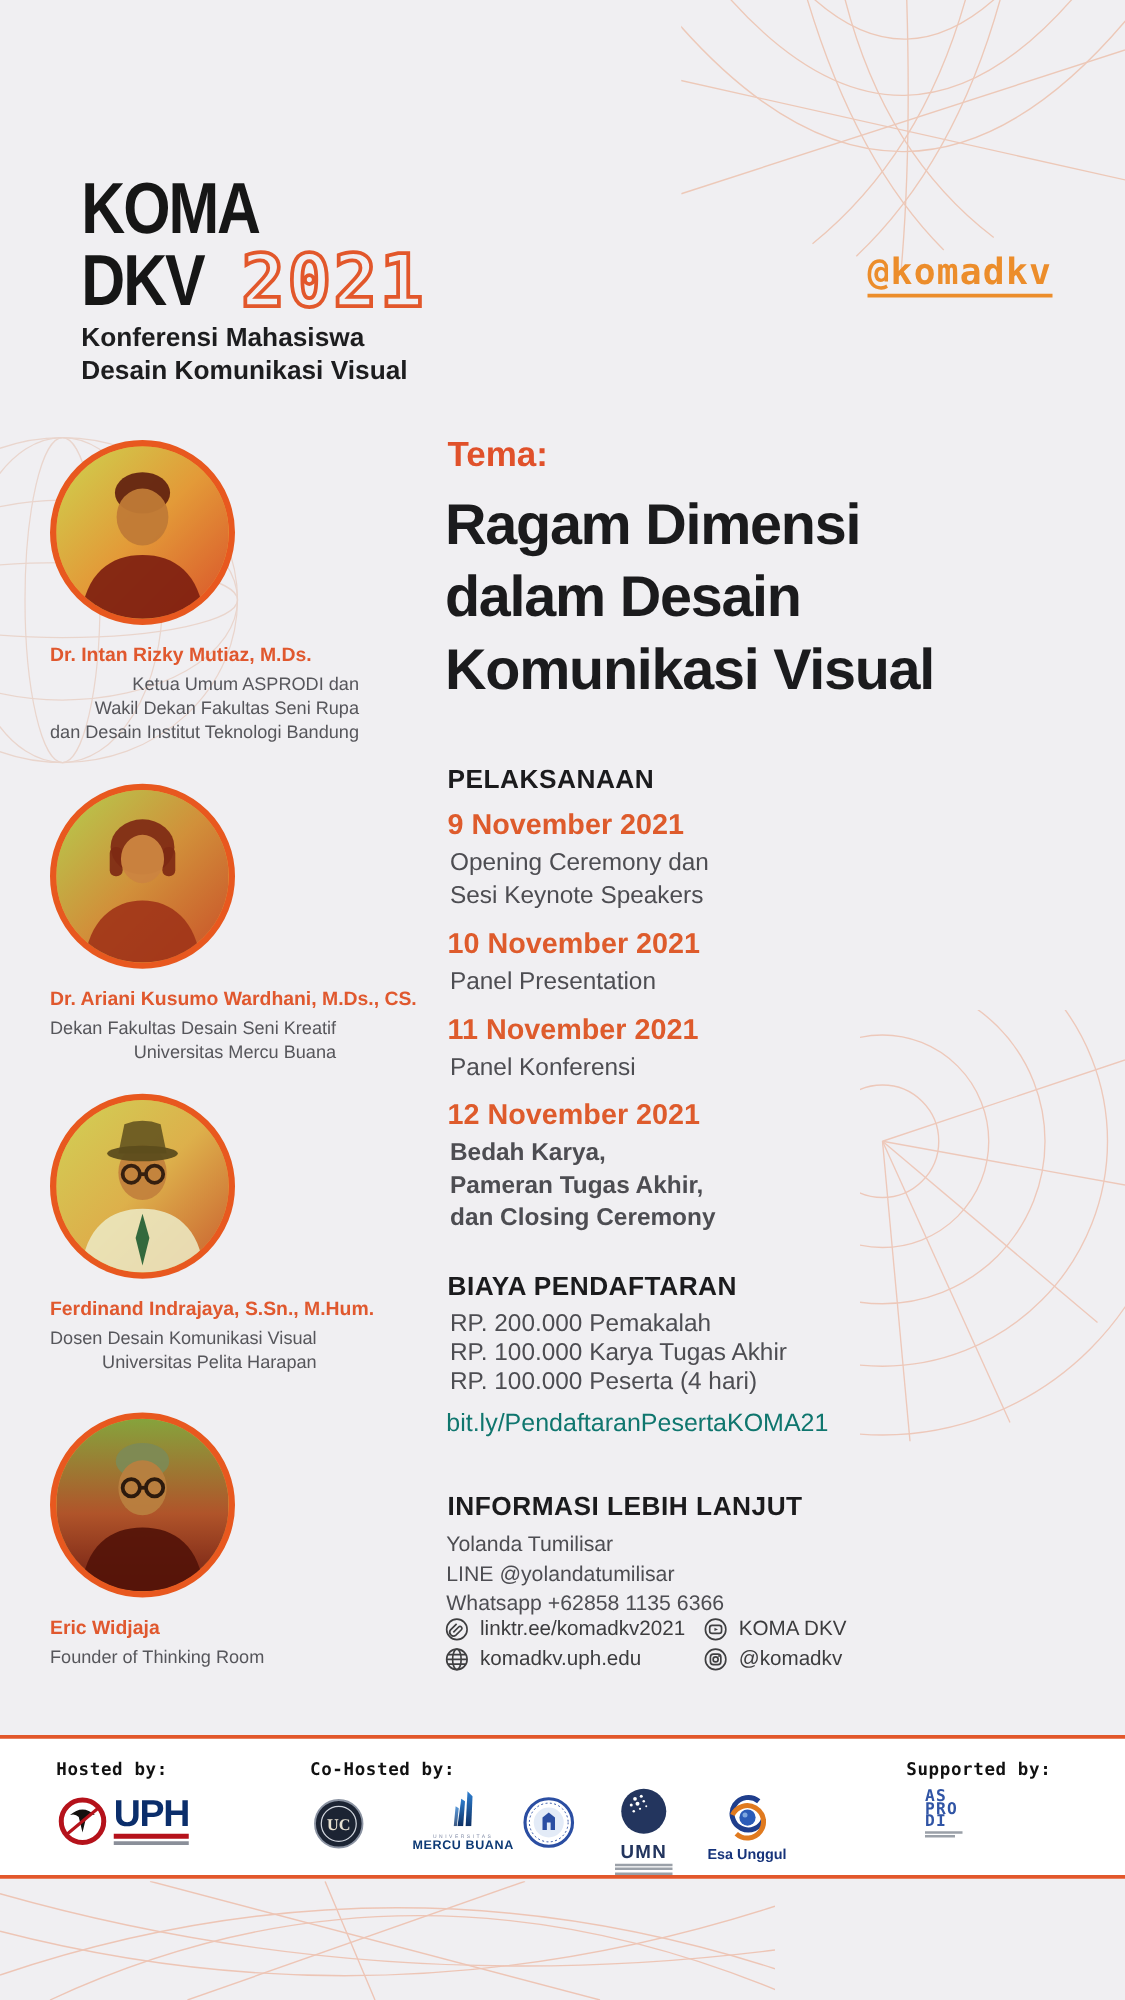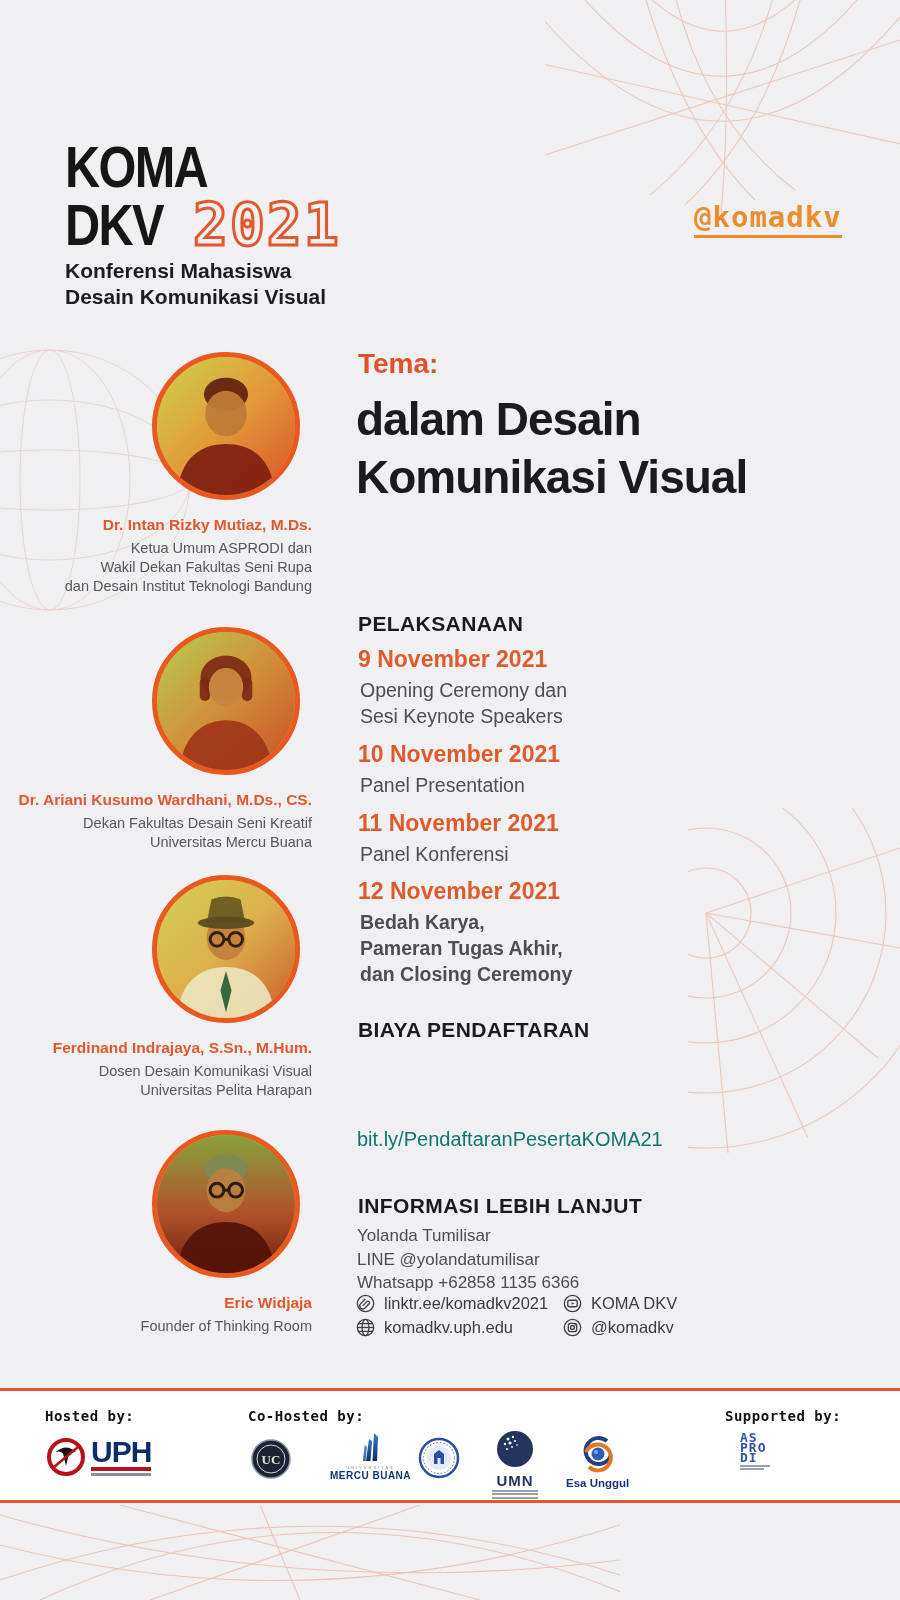--- a/index.html
+++ b/index.html
@@ -15,21 +15,21 @@
              font-weight:bold;font-size:58px;line-height:1;letter-spacing:2px;
              color:#F0EFF2;-webkit-text-stroke:3px #E2572B;}
   .logo-sub{position:absolute;left:65px;top:258px;font-weight:bold;font-size:21px;
             line-height:1.22;color:#1d1d1f;}
   .handle{position:absolute;left:694px;top:200px;font-family:"DejaVu Sans Mono",monospace;
           font-weight:bold;font-size:29px;letter-spacing:1px;color:#EC8D2B;
           border-bottom:3px solid #EC8D2B;padding-bottom:1px;text-decoration:none;}
 
   
   .speaker{position:absolute;right:588px;width:272px;display:flex;flex-direction:column;
-           align-items:flex-end;z-index:1;}
+           align-items:flex-start;z-index:1;}
   .photo{width:148px;height:148px;box-sizing:border-box;border:5px solid #E8581F;
          border-radius:50%;overflow:hidden;margin-right:12px;background:#e8a13c;}
   .photo svg{display:block;width:100%;height:100%;}
   .speaker-name{color:#E0582E;font-weight:bold;font-size:15.5px;margin-top:16px;white-space:nowrap;}
   .speaker-desc{display:flex;flex-direction:column;align-items:flex-end;margin-top:5px;}
   .speaker-desc span{color:#56565B;font-size:14.5px;line-height:19px;white-space:nowrap;}
 
   
   .tema{position:absolute;left:358px;top:348px;color:#E0512B;font-weight:800;font-size:28px;}
   .title{position:absolute;left:356px;top:390px;color:#1B1B1D;font-weight:800;font-size:46px;
@@ -236,20 +236,21 @@
       </svg>
     </div>
     <span class="speaker-name">Eric Widjaja</span>
     <div class="speaker-desc">
       <span>Founder of Thinking Room</span>
     </div>
   </div>
 
   <div class="tema z1">Tema:</div>
   <div class="title z1">
+    <div>Ragam Dimensi</div>
     <div>dalam Desain</div>
     <div>Komunikasi Visual</div>
   </div>
 
   <div class="sec-head z1" style="top:612px;">PELAKSANAAN</div>
 
   <div class="date z1" style="top:646px;">9 November 2021</div>
   <div class="gray-lines z1" style="top:677px;">
     <span>Opening Ceremony dan</span>
     <span>Sesi Keynote Speakers</span>
@@ -266,20 +267,25 @@
   </div>
 
   <div class="date z1" style="top:878px;">12 November 2021</div>
   <div class="gray-lines z1" style="top:909px;font-weight:bold;">
     <span>Bedah Karya,</span>
     <span>Pameran Tugas Akhir,</span>
     <span>dan Closing Ceremony</span>
   </div>
 
   <div class="sec-head z1" style="top:1018px;">BIAYA PENDAFTARAN</div>
+  <div class="gray-lines fee-lines z1" style="top:1048px;">
+    <span>RP. 200.000 Pemakalah</span>
+    <span>RP. 100.000 Karya Tugas Akhir</span>
+    <span>RP. 100.000 Peserta (4 hari)</span>
+  </div>
   <a class="reg-link z1" href="#">bit.ly/PendaftaranPesertaKOMA21</a>
 
   <div class="sec-head z1" style="top:1194px;">INFORMASI LEBIH LANJUT</div>
   <div class="contact-lines z1">
     <span>Yolanda Tumilisar</span>
     <span>LINE @yolandatumilisar</span>
     <span>Whatsapp +62858 1135 6366</span>
   </div>
 
   <div class="link-row z1" style="left:356px;top:1294px;">

